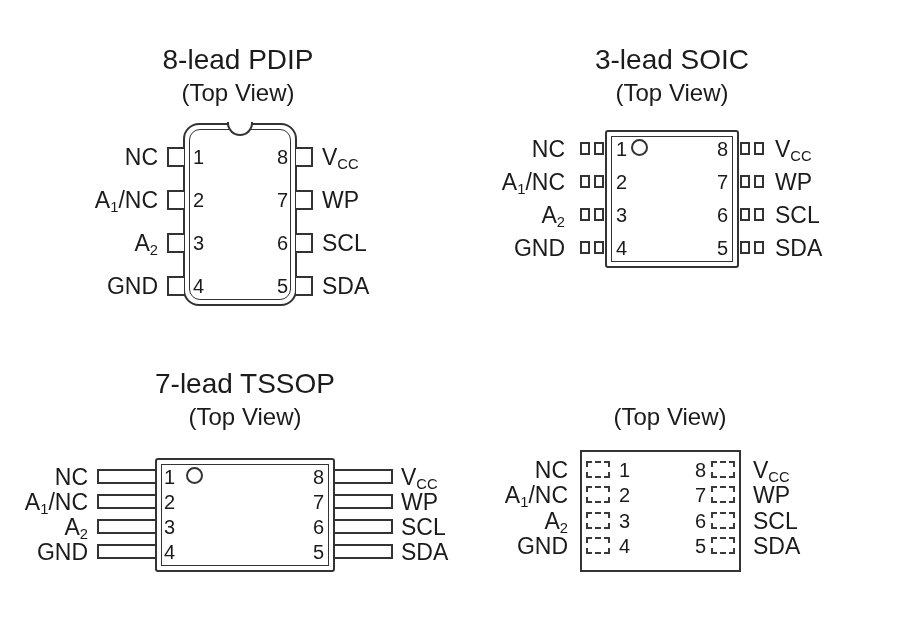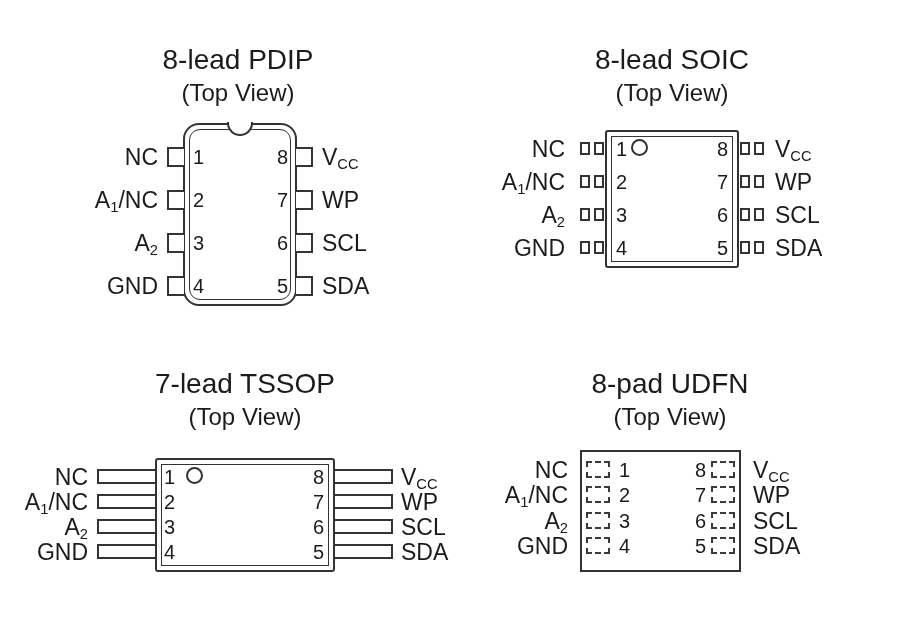--- a/index.html
+++ b/index.html
@@ -64,21 +64,21 @@
   <div class="pinnum r" style="left:264px;top:145px;width:24px">8</div>
   <div class="pinnum r" style="left:264px;top:188px;width:24px">7</div>
   <div class="pinnum r" style="left:264px;top:231px;width:24px">6</div>
   <div class="pinnum r" style="left:264px;top:274px;width:24px">5</div>
 
   <div class="pinlabel" style="left:322px;top:143px"><span>V</span><span class="sub">CC</span><span></span></div>
   <div class="pinlabel" style="left:322px;top:186px"><span>WP</span><span class="sub"></span><span></span></div>
   <div class="pinlabel" style="left:322px;top:229px"><span>SCL</span><span class="sub"></span><span></span></div>
   <div class="pinlabel" style="left:322px;top:272px"><span>SDA</span><span class="sub"></span><span></span></div>
 
-  <div class="title" style="left:522px;top:44px;width:300px">8-lead SOIC</div>
+  <div class="title" style="left:522px;top:44px;width:300px">3-lead SOIC</div>
   <div class="subtitle" style="left:522px;top:79px;width:300px">(Top View)</div>
 
   <div class="body-outer soic-outer" style="left:605px;top:130px;width:134px;height:138px">
     <div class="body-inner"></div>
   </div>
   <div class="circle" style="left:631px;top:139px"></div>
 
   <div class="pinlabel r" style="left:450px;top:135px;width:115px"><span>NC</span><span class="sub"></span><span></span></div>
   <div class="pinlabel r" style="left:450px;top:168px;width:115px"><span>A</span><span class="sub">1</span><span>/NC</span></div>
   <div class="pinlabel r" style="left:450px;top:201px;width:115px"><span>A</span><span class="sub">2</span><span></span></div>
@@ -160,21 +160,20 @@
   <div class="pinnum r" style="left:300px;top:465px;width:24px">8</div>
   <div class="pinnum r" style="left:300px;top:490px;width:24px">7</div>
   <div class="pinnum r" style="left:300px;top:515px;width:24px">6</div>
   <div class="pinnum r" style="left:300px;top:540px;width:24px">5</div>
 
   <div class="pinlabel" style="left:401px;top:463px"><span>V</span><span class="sub">CC</span><span></span></div>
   <div class="pinlabel" style="left:401px;top:488px"><span>WP</span><span class="sub"></span><span></span></div>
   <div class="pinlabel" style="left:401px;top:513px"><span>SCL</span><span class="sub"></span><span></span></div>
   <div class="pinlabel" style="left:401px;top:538px"><span>SDA</span><span class="sub"></span><span></span></div>
 
-  <div class="title" style="left:520px;top:368px;width:300px">8-pad UDFN</div>
   <div class="subtitle" style="left:520px;top:403px;width:300px">(Top View)</div>
 
   <div class="udfn-body" style="left:580px;top:450px;width:161px;height:122px"></div>
 
   <div class="pinlabel r" style="left:452px;top:456px;width:116px"><span>NC</span><span class="sub"></span><span></span></div>
   <div class="pinlabel r" style="left:452px;top:481px;width:116px"><span>A</span><span class="sub">1</span><span>/NC</span></div>
   <div class="pinlabel r" style="left:452px;top:507px;width:116px"><span>A</span><span class="sub">2</span><span></span></div>
   <div class="pinlabel r" style="left:452px;top:532px;width:116px"><span>GND</span><span class="sub"></span><span></span></div>
 
   <div class="pad" style="left:586px;top:461px"></div>

